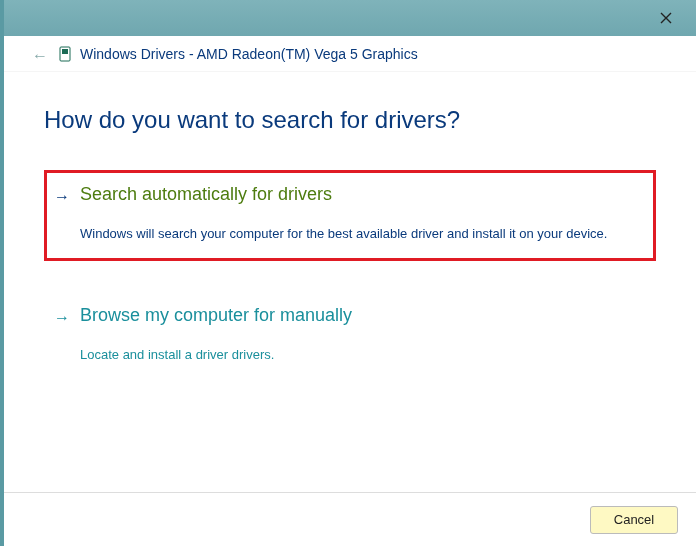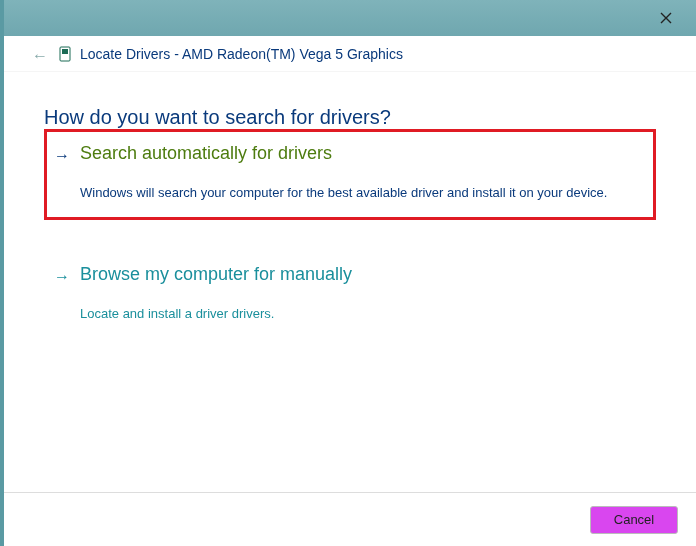--- a/index.html
+++ b/index.html
@@ -55,22 +55,23 @@
       display: inline-flex;
       align-items: center;
       justify-content: center;
     }
     .content {
       flex: 1;
       padding: 34px 40px 10px 40px;
     }
     .heading {
       color: #0a3a7c;
-      font-size: 20px;
+      font-size: 24px;
       font-weight: 400;
+      margin-bottom: 36px;
     }
     .option {
       padding: 14px 14px 18px 10px;
       margin-bottom: 30px;
       cursor: pointer;
     }
     .option.highlighted {
       border: 3px solid #e01b24;
       padding: 11px 11px 15px 7px;
     }
@@ -107,21 +108,21 @@
       height: 54px;
       display: flex;
       align-items: center;
       justify-content: flex-end;
       padding: 0 18px;
       background: #fff;
     }
     .cancel-btn {
       min-width: 88px;
       height: 28px;
-      background: #d946ef;
+      background: #fef9c3;
       border: 1px solid #bbb;
       border-radius: 3px;
       font-size: 13px;
       color: #222;
       cursor: pointer;
       padding: 0 14px;
     }
   </style>
 </head>
 <body>
@@ -138,21 +139,21 @@
 
   <div class="headerbar">
     <span class="back-arrow">←</span>
     <span class="device-icon">
       <svg width="12" height="16" viewBox="0 0 12 16">
           <rect x="1" y="1" width="10" height="14" rx="1" fill="none" stroke="#1b6b55" stroke-width="1"></rect>
           <rect x="3" y="3" width="6" height="5" fill="#1b6b55"></rect>
         </svg>
     </span>
     <span>
-      <span>Locate Drivers</span> - <span>AMD Radeon(TM) Vega 5 Graphics</span>
+      <span>Windows Drivers</span> - <span>AMD Radeon(TM) Vega 5 Graphics</span>
     </span>
   </div>
 
   <div class="content">
     <h1 class="heading">How do you want to search for drivers?</h1>
 
     <div class="option highlighted">
       <div class="option-row">
         <span class="arrow">→</span>
         <span class="opt-title">Search automatically for drivers</span>

